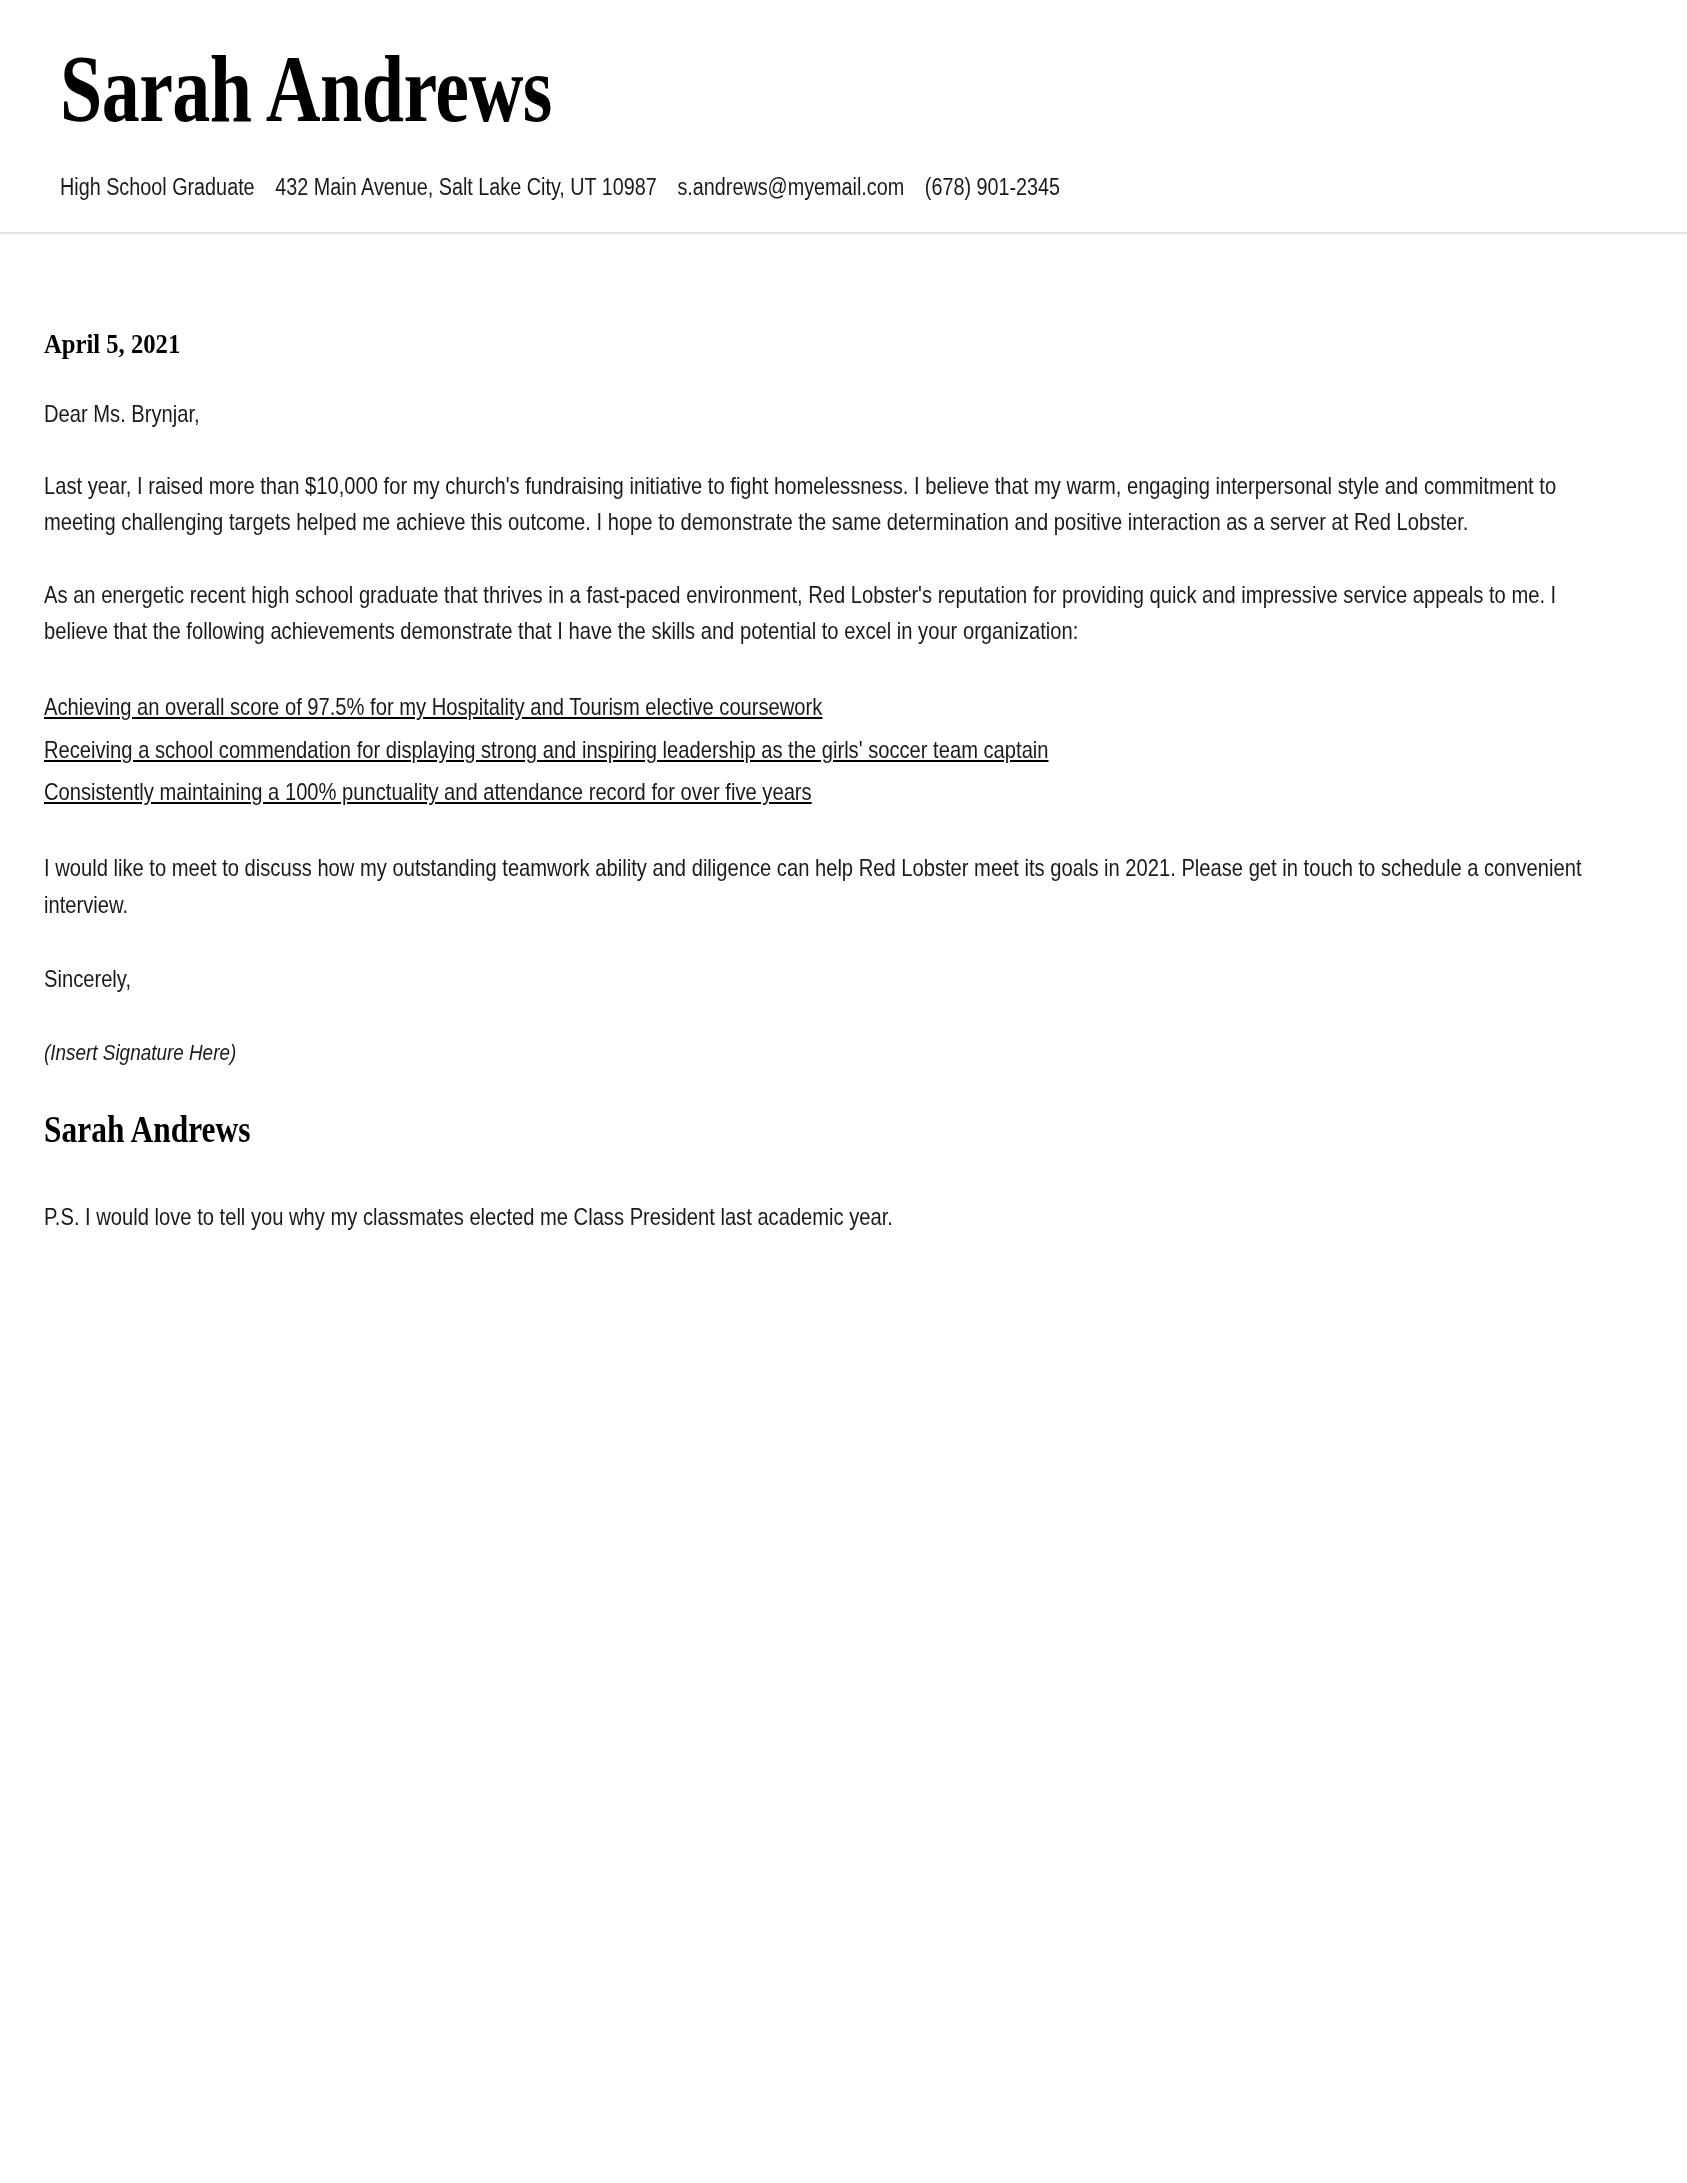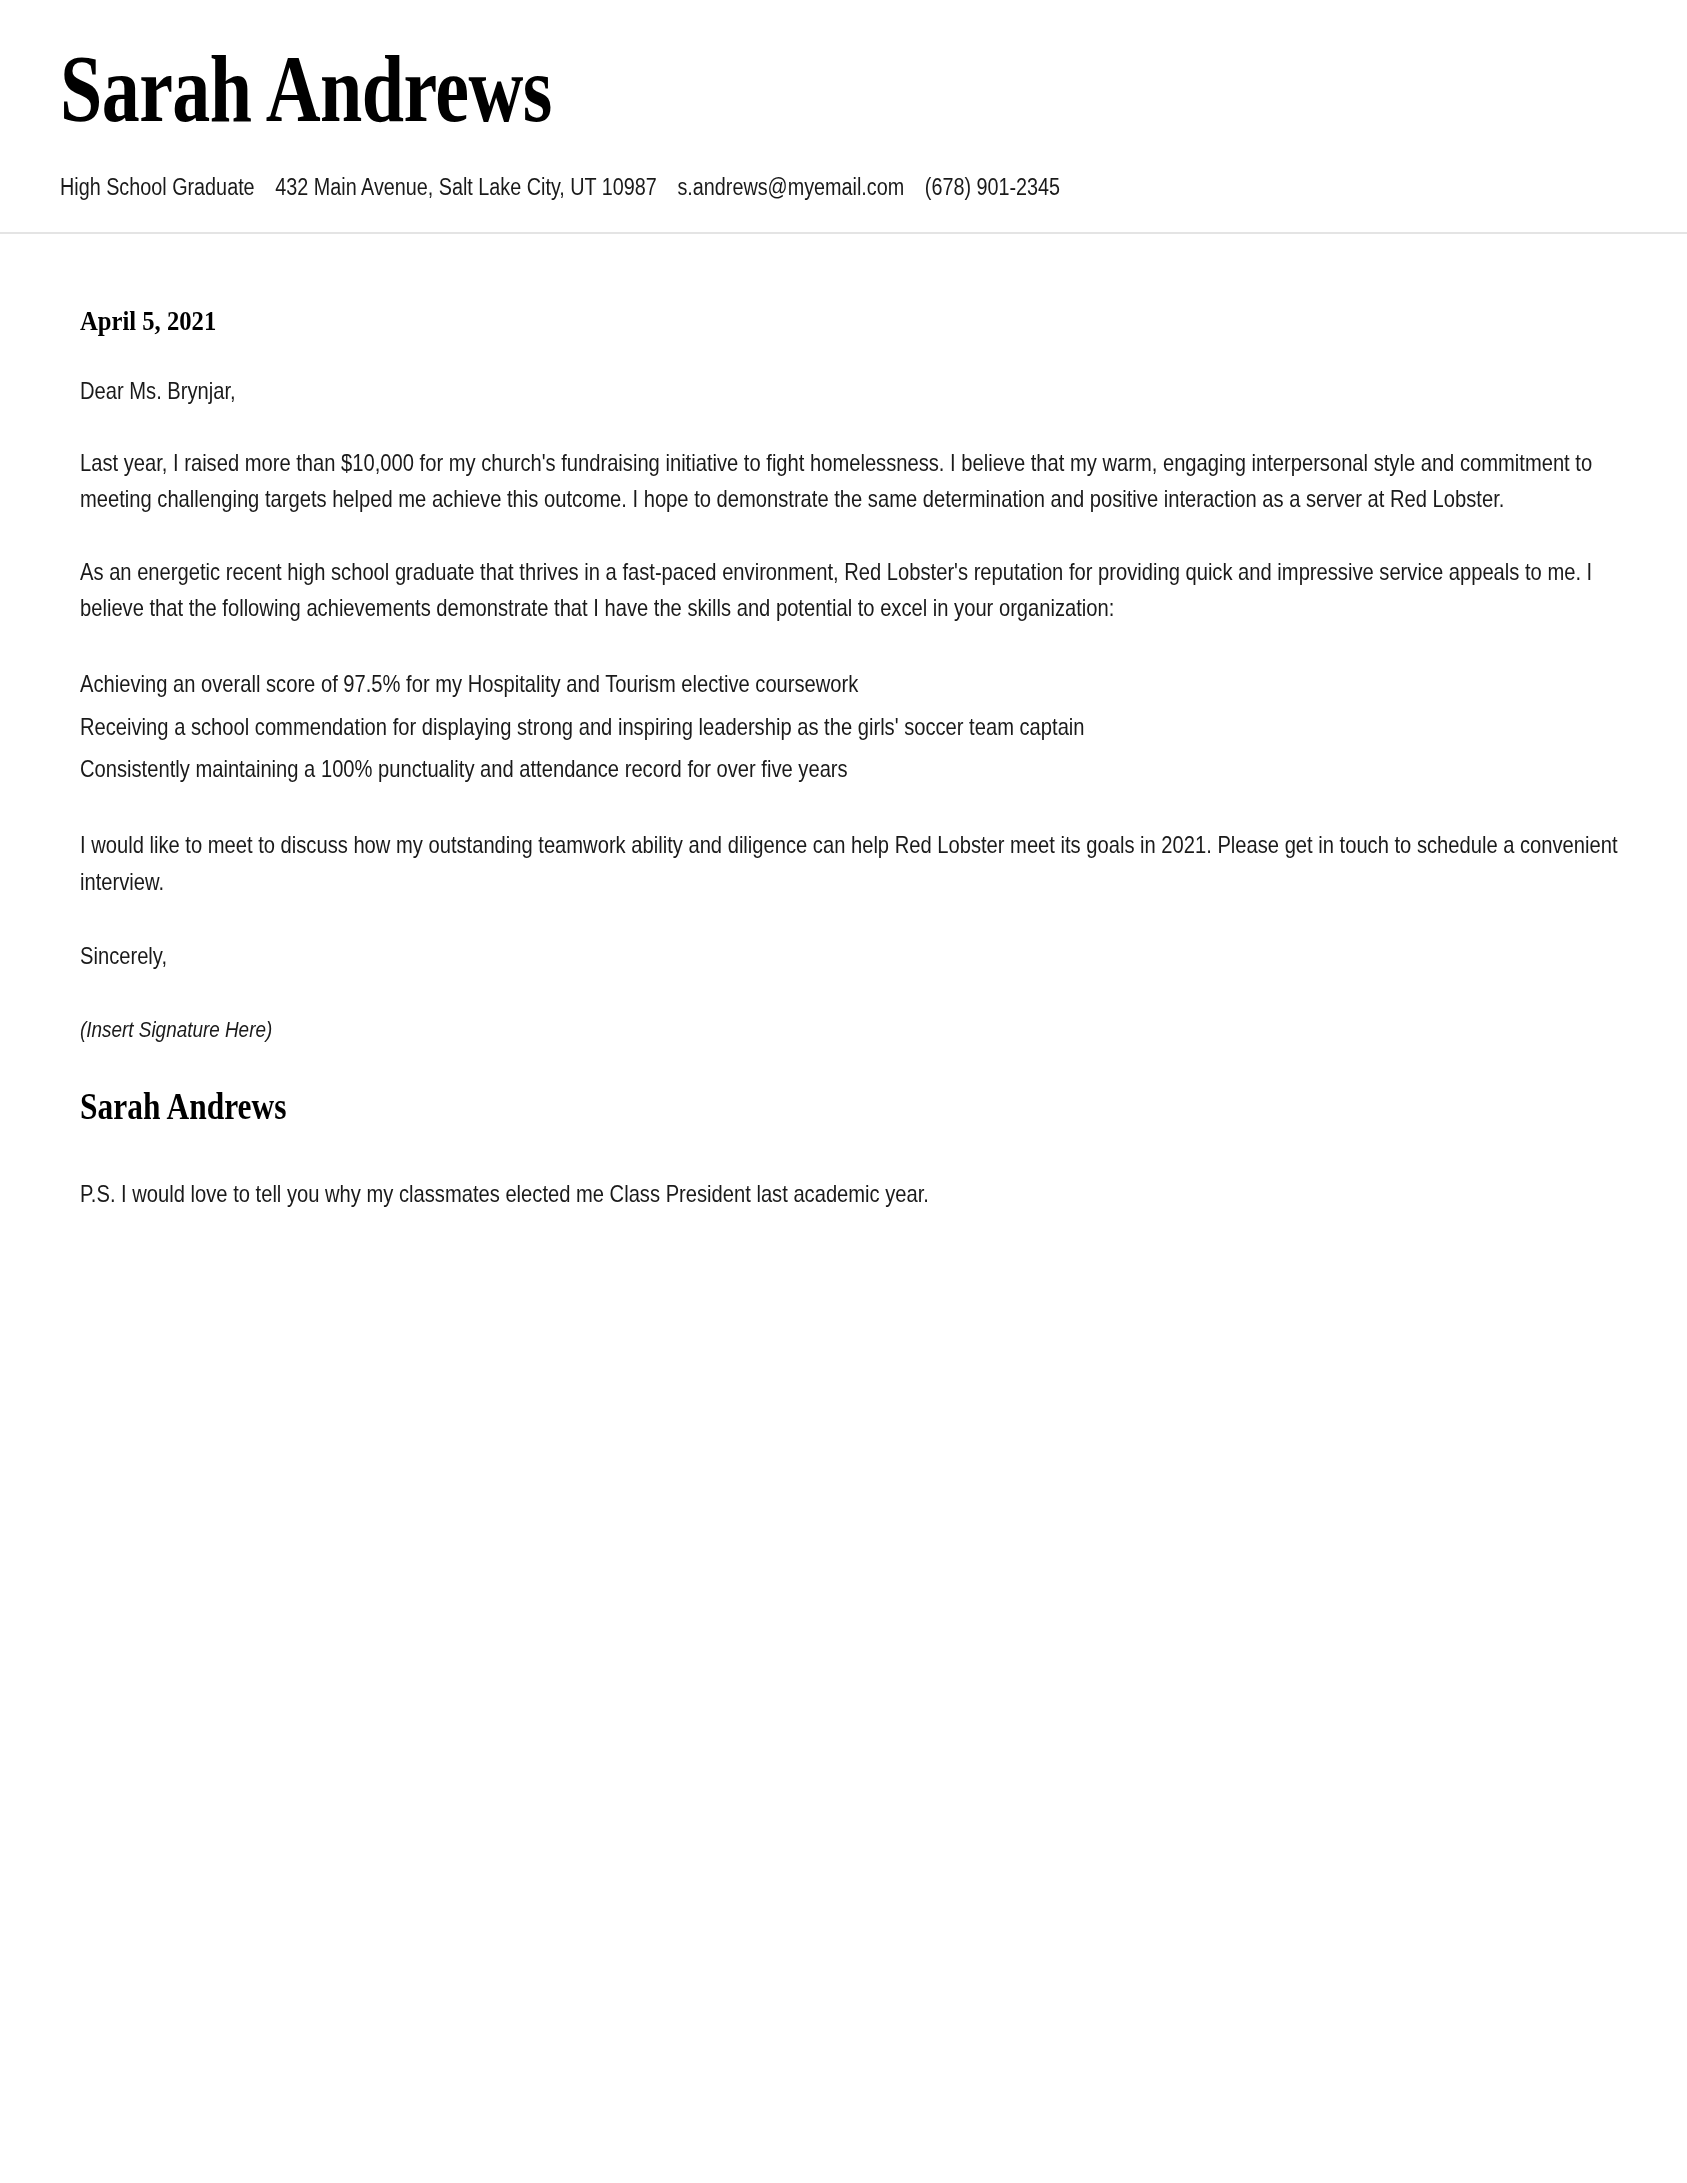--- a/index.html
+++ b/index.html
@@ -52,22 +52,22 @@
 
   .header-rule {
     margin-top: 30px;
     width: 100%;
     height: 2px;
     background: #e4e4e4;
   }
 
   
   .letter-body {
-    padding: 0 80px;
-    margin-top: 71px;
+    padding: 0 44px;
+    margin-top: 94px;
   }
 
   .letter-date {
     font-family: "Liberation Serif", "DejaVu Serif", serif;
     font-weight: 700;
     font-size: 28px;
     color: #000000;
     transform: scaleX(0.88);
     transform-origin: left center;
     white-space: nowrap;
@@ -117,20 +117,21 @@
     line-height: 1.52;
     color: #1a1a1a;
     width: 1859px;
     transform: scaleX(0.84);
     transform-origin: left top;
     text-align: left;
   }
 
   .achievements {
     margin-top: 36px;
+    text-decoration: underline;
   }
   .achievement-line {
     font-family: "Liberation Sans", "DejaVu Sans", sans-serif;
     font-size: 24px;
     line-height: 1.78;
     color: #1a1a1a;
     transform: scaleX(0.84);
     transform-origin: left center;
     white-space: nowrap;
   }

